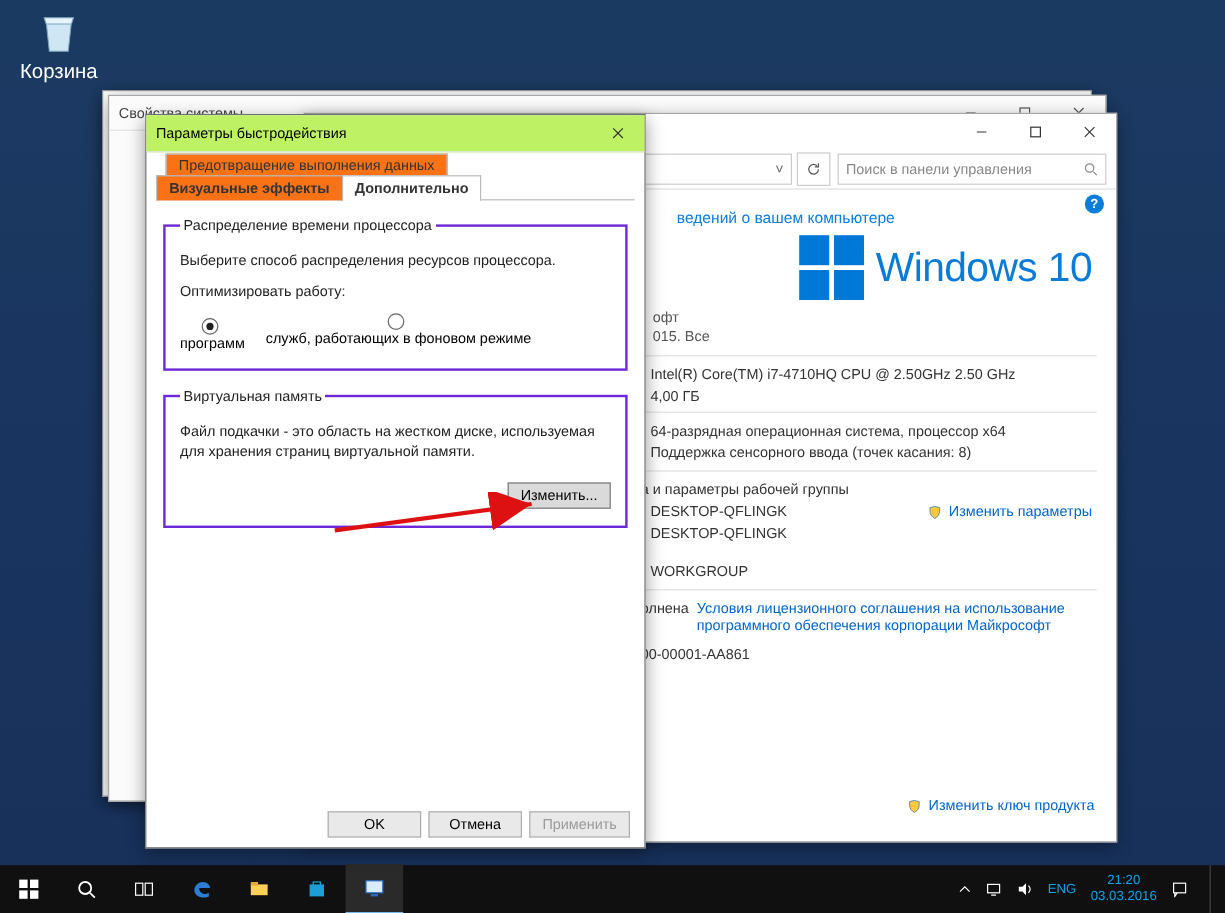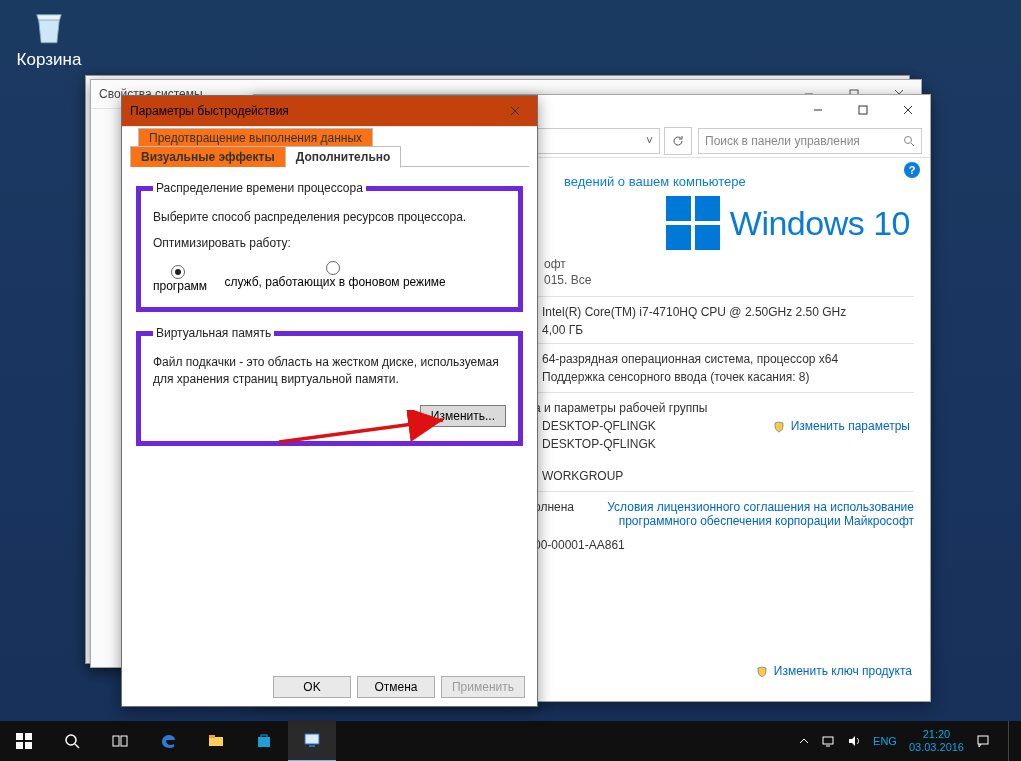--- a/index.html
+++ b/index.html
@@ -43,32 +43,32 @@
   .linkblue{color:#0066cc;}
   .shield{display:inline-block;width:12px;height:12px;vertical-align:middle;margin-right:2px;}
   .shield svg{width:12px;height:12px;}
   .winlogo{position:absolute;top:38px;right:20px;display:flex;align-items:center;gap:10px;}
   .winlogo .sq{width:54px;height:54px;display:grid;grid-template-columns:1fr 1fr;grid-template-rows:1fr 1fr;gap:4px;}
   .winlogo .sq div{background:#0078d7;}
   .winlogo .txt{font-size:34px;color:#0a7bd6;font-weight:300;letter-spacing:-.5px;}
   .copyright{font-size:12px;color:#555;margin:68px 0 6px 280px;line-height:1.3em;}
   
   .perfwin{top:95px;left:121px;width:415px;height:610px;border:1px solid #6f6f6f;background:#fff;z-index:50;}
-  .perfwin .titlebar{background:#c2410c;height:30px;color:#000;}
+  .perfwin .titlebar{background:#bef264;height:30px;color:#000;}
   .perfwin .titlebar .close{width:45px;}
   .tabs{display:flex;align-items:flex-end;margin:4px 8px 0 8px;height:36px;position:relative;}
   .tabs::after{content:"";position:absolute;left:0;right:0;bottom:0;height:1px;background:#bcbcbc;z-index:0;}
   .tab{border:1px solid #bcbcbc;border-bottom:none;padding:3px 10px;font-size:12px;background:#f97316;
     position:relative;z-index:1;margin-right:-1px;color:#333;}
   .tab.row2{margin-top:16px;font-weight:bold;}
   .tab.active{background:#fff;z-index:2;border-bottom:1px solid #fff;margin-bottom:-1px;}
   .tabtop{position:absolute;top:0;left:8px;}
   .tabtop .tab{padding:2px 10px;}
   .panel{padding:14px 14px 8px 14px;}
-  fieldset{border:5px solid #6d28d9;margin:0 0 14px 0;padding:10px 12px 14px;}
+  fieldset{border:2px solid #6d28d9;margin:0 0 14px 0;padding:10px 12px 14px;}
   legend{padding:0 3px;font-size:12px;color:#222;}
   fieldset p{margin:4px 0 10px;font-size:12px;color:#222;line-height:1.35em;}
   .radio{display:inline-flex;align-items:center;margin-right:14px;font-size:12px;flex-direction:column;}
   .radio .dot{width:12px;height:12px;border:1px solid #666;border-radius:50%;margin-right:5px;display:inline-flex;align-items:center;justify-content:center;}
   .radio.checked .dot::after{content:"";width:6px;height:6px;border-radius:50%;background:#222;}
   .pagefile-row{display:flex;justify-content:space-between;margin-top:8px;}
   .pagefile-row .val{min-width:70px;text-align:left;}
   .btn-std{border:1px solid #adadad;background:#e9e9e9;padding:3px 10px;font-size:12px;min-width:74px;}
   .btn-std.highlight{border:1px solid #7a7a7a;background:#dadada;}
   .btn-std.disabled{color:#9a9a9a;}
@@ -233,21 +233,21 @@
         <span>Изменить параметры</span>
       </div>
     </div>
     <div class="cp-row" style="margin-top:18px;">
         <span class="cp-val">WORKGROUP</span>
       </div>
     <div class="cp-sep"></div>
     <div class="cp-row" style="margin-left:270px;">
       <span class="cp-val">олнена</span>
       <span style="width:12px;"></span>
-      <span class="linkblue" style="max-width:340px;text-align:right;">Условия лицензионного соглашения на использование программного обеспечения корпорации Майкрософт</span>
+      <span class="linkblue" style="max-width:340px;">Условия лицензионного соглашения на использование программного обеспечения корпорации Майкрософт</span>
     </div>
     <div class="cp-row" style="margin-left:270px;margin-top:10px;">
       <span class="cp-val">00-00001-AA861</span>
       <span style="flex:1;"></span>
     </div>
     <div style="position:absolute;bottom:22px;right:18px;" class="linkblue">
       <span class="shield"><svg viewBox="0 0 12 12">
             <path d="M6 1l4 1v3c0 3-2 5-4 6-2-1-4-3-4-6V2z" fill="#ffc83d" stroke="#1e6fbf" stroke-width=".6"></path>
           </svg></span>
       <span>Изменить ключ продукта</span>

